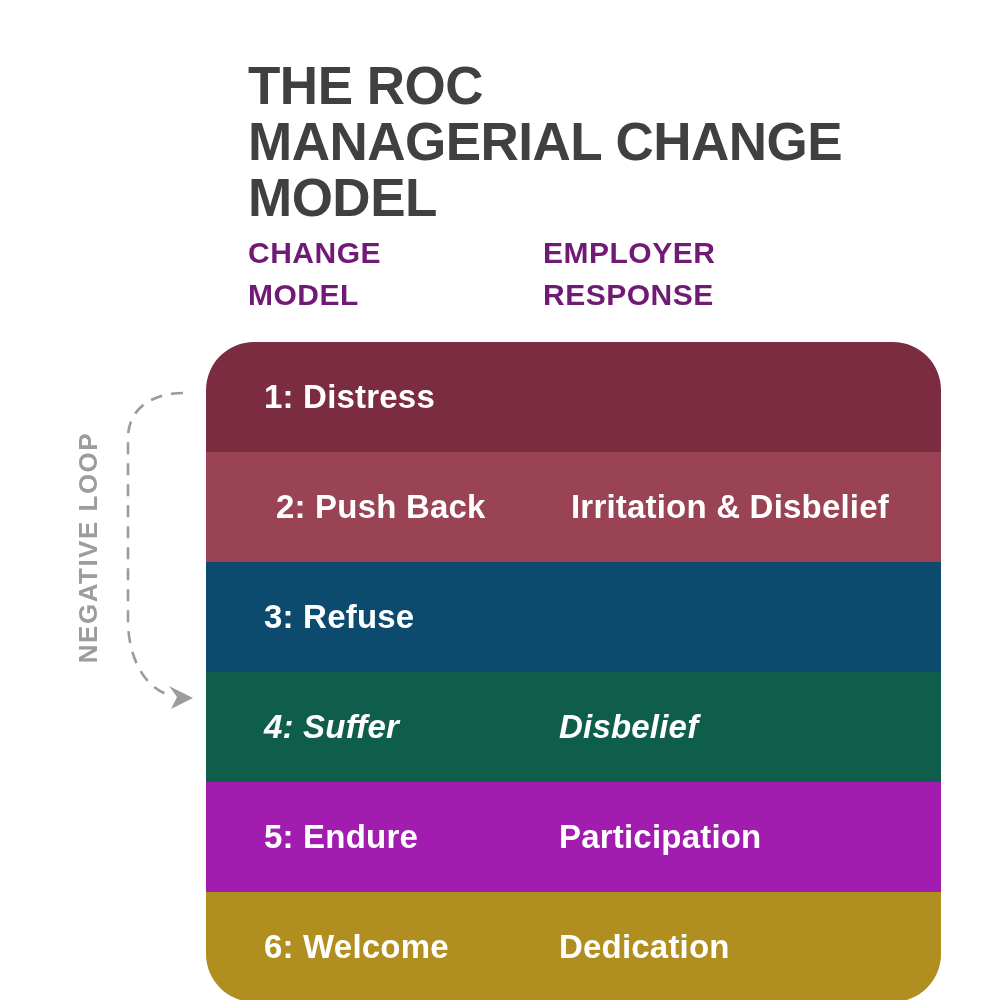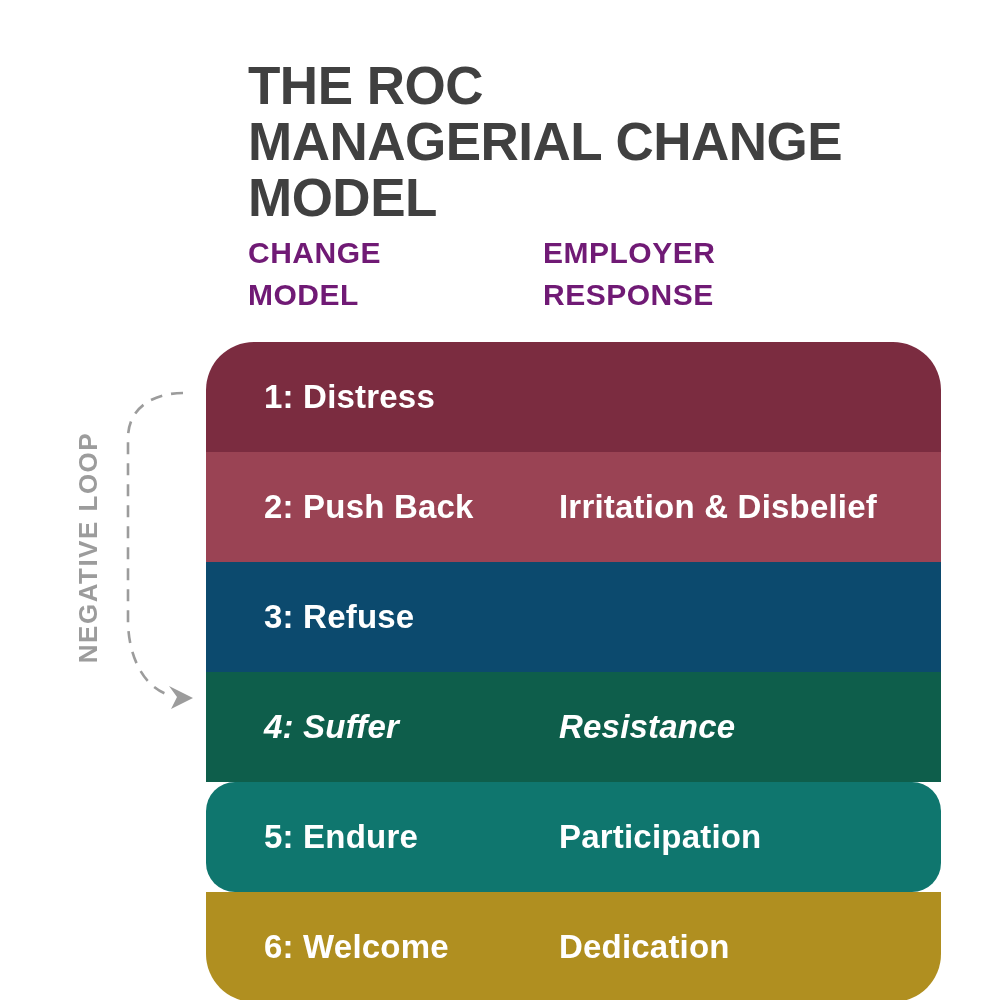--- a/index.html
+++ b/index.html
@@ -97,32 +97,32 @@
   <div class="col-header response">
     <div>EMPLOYER</div>
     <div>RESPONSE</div>
   </div>
 </div>
 
 <div class="phase-table">
   <div class="phase-row" style="background: rgb(123, 44, 64);">
     <div class="cell-phase">1: Distress</div>
   </div>
-  <div class="phase-row" style="background: rgb(154, 67, 84);">
+  <div class="phase-row" style="background: rgb(154, 67, 84); padding-left: 12px;">
     <div class="cell-phase">2: Push Back</div>
     <div class="cell-response">Irritation &amp; Disbelief</div>
   </div>
   <div class="phase-row" style="background: #0c4a6e;">
     <div class="cell-phase">3: Refuse</div>
   </div>
   <div class="phase-row" style="background: rgb(14, 94, 75); font-style: italic;">
     <div class="cell-phase">4: Suffer</div>
-    <div class="cell-response">Resistance</div>
+    <div class="cell-response">Disbelief</div>
   </div>
-  <div class="phase-row" style="background: #0f766e; border-radius: 29px;">
+  <div class="phase-row" style="background: #a21caf;">
     <div class="cell-phase">5: Endure</div>
     <div class="cell-response">Participation</div>
   </div>
   <div class="phase-row" style="background: rgb(176, 143, 32);">
     <div class="cell-phase">6: Welcome</div>
     <div class="cell-response">Dedication</div>
   </div>
 </div>
 
 <div class="negative-loop-label" style="color: rgb(156, 156, 156);">NEGATIVE LOOP</div>

